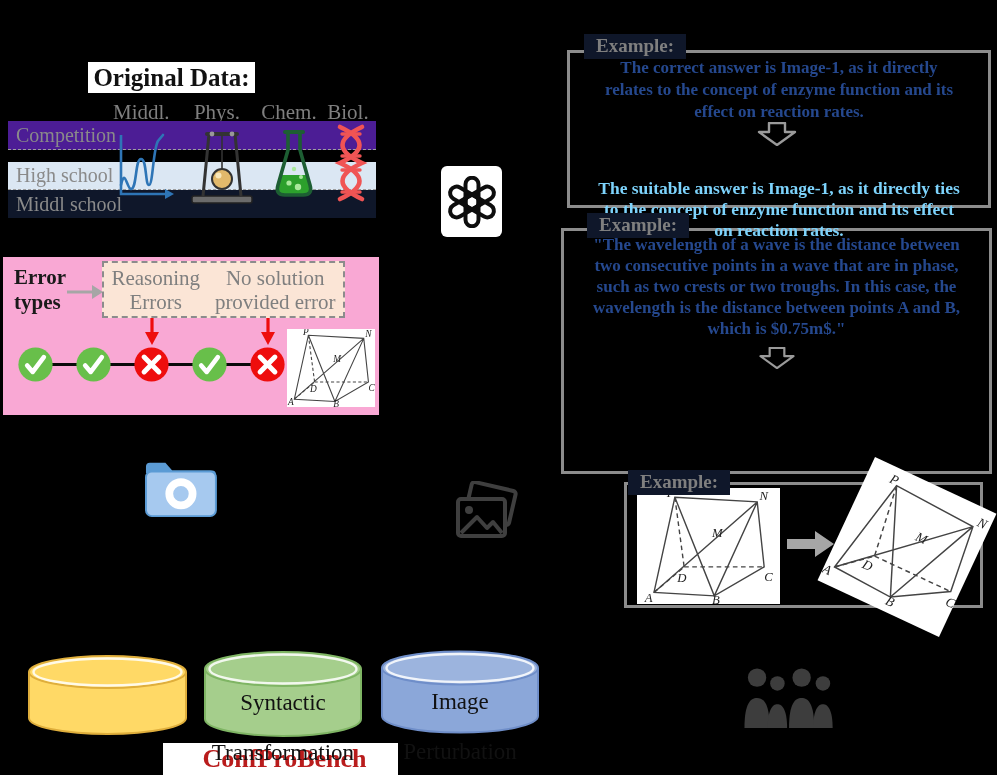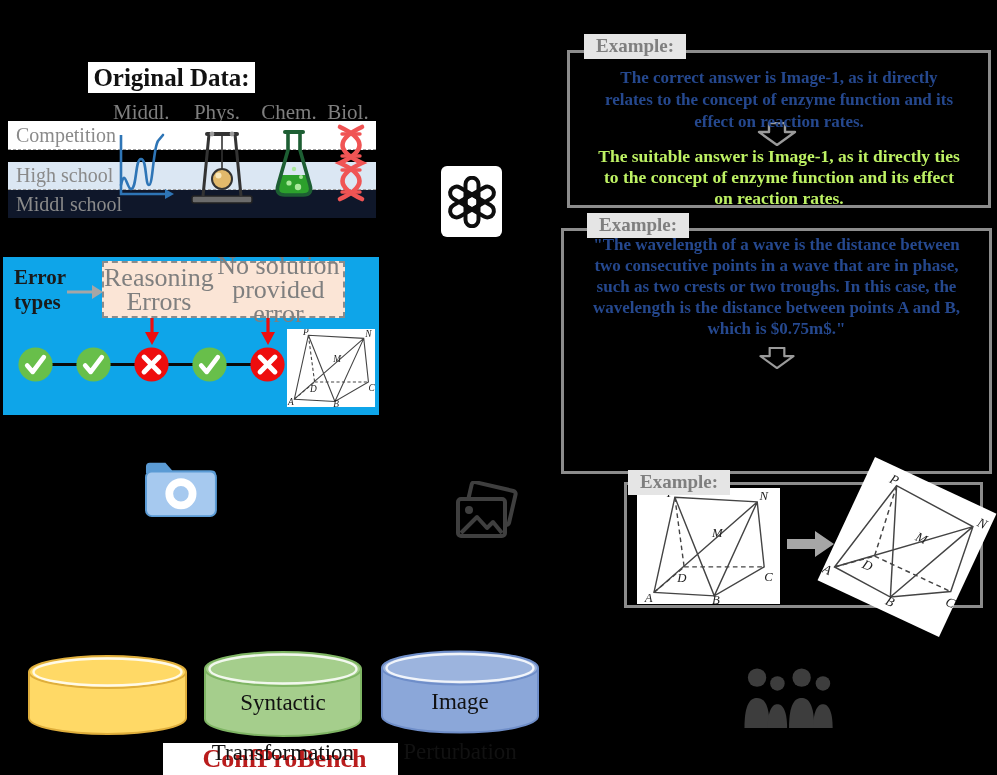--- a/index.html
+++ b/index.html
@@ -11,55 +11,55 @@
   .title-box{left:88px;top:62px;width:167px;height:31px;display:flex;align-items:center;justify-content:center;
              font-weight:bold;font-size:25px;color:#111;}
   
   .col-head{top:100px;height:22px;font-size:21px;color:#7f7f7f;text-align:center;}
   
   .data-table{left:8px;top:121px;width:368px;height:85px;}
   .trow{width:100%;height:28px;box-sizing:border-box;display:flex;align-items:center;
         padding-left:8px;font-size:20px;color:#8a8a8a;}
   .trow.sep{border-bottom:1.6px dashed #9f9f9f;}
   
-  .error-panel{left:3px;top:257px;width:376px;height:158px;background:#0ea5e9;}
+  .error-panel{left:3px;top:257px;width:376px;height:158px;background:#f9a8d4;}
   .error-label{left:11px;top:8px;font-weight:bold;font-size:21px;line-height:25px;color:#1a1a1a;white-space:pre-line;}
   .dash-box{left:99px;top:4px;width:243px;height:57px;background:#fbe5d6;border:2px dashed #8c8c8c;
             box-sizing:border-box;display:flex;align-items:center;justify-content:space-around;}
-  .dash-box .etype{font-size:26px;line-height:24px;color:#7f7f7f;text-align:center;white-space:pre-line;}
+  .dash-box .etype{font-size:21px;line-height:24px;color:#7f7f7f;text-align:center;white-space:pre-line;}
   .chain-line{left:30px;top:106px;width:236px;height:3px;background:#0a0a0a;}
   .step{width:37px;height:37px;top:89px;}
   .mini-geo{left:284px;top:72px;width:88px;height:78px;background:#fff;}
   
   .ex-border{border:3px solid #8c8c8c;box-sizing:border-box;}
-  .ex-label{background:#e5e5e5;color:#7f7f7f;font-weight:bold;font-size:19px;padding:1px 12px 2px 12px;z-index:3;}
+  .ex-label{background:#0f172a;color:#7f7f7f;font-weight:bold;font-size:19px;padding:1px 12px 2px 12px;z-index:3;}
   .ex-text{text-align:center;font-weight:bold;white-space:pre-line;z-index:2;}
   .dark-blue{color:#25488e;}
-  .light-blue{color:#bef264;}
+  .light-blue{color:#7dd3fc;margin-top:32px;}
   .fig-white{background:#fff;}
   
   .cyl-text{text-align:center;font-size:23px;line-height:25px;color:#111;white-space:pre-line;z-index:2;}
   .bench-box{left:163px;top:743px;width:227px;height:32px;display:flex;align-items:center;justify-content:center;
              font-weight:bold;font-size:26px;color:#b91c1c;padding-left:8px;}
   svg{display:block;}
 </style>
 </head>
 <body>
 
 <div id="stage">
 
   <div class="abs whitebox title-box">Original Data:</div>
 
   <div class="abs col-head" style="left:113px;width:54px;">Middl.</div>
   <div class="abs col-head" style="left:190px;width:54px;">Phys.</div>
   <div class="abs col-head" style="left:258px;width:62px;">Chem.</div>
   <div class="abs col-head" style="left:322px;width:52px;">Biol.</div>
 
   <div class="abs data-table">
-    <div class="trow sep" style="background:#ffffff;height:29px;">
+    <div class="trow sep" style="background:#4c1d95;height:29px;">
         <span>Competition</span>
       </div>
     <div class="trow sep" style="background:#dbe7f3;margin-top:12px;">
         <span>High school</span>
       </div>
     <div class="trow" style="background:#0f172a;">
         <span>Middl school</span>
       </div>
   </div>
 
@@ -181,21 +181,21 @@
     <g stroke="#3f3f3f" stroke-width="4" fill="none" stroke-linejoin="round">
       <rect x="16" y="5" width="45" height="35" rx="3" transform="rotate(13 38 22)"></rect>
       <rect x="6" y="18" width="47" height="37" rx="3" fill="#000"></rect>
       <circle cx="17" cy="29" r="4" fill="#3f3f3f" stroke="none"></circle>
       <path d="M9 52 L25 36 L35 47 L41 41 L50 52"></path>
     </g>
   </svg>
 
   <div class="abs ex-border" style="left:567px;top:50px;width:424px;height:158px;"></div>
   <div class="abs ex-label" style="left:584px;top:34px;">Example:</div>
-  <div class="abs ex-text dark-blue" style="left:570px;top:67px;width:418px;font-size:17px;line-height:22px;">The correct answer is Image-1, as it directly
+  <div class="abs ex-text dark-blue" style="left:570px;top:57px;width:418px;font-size:17px;line-height:22px;">The correct answer is Image-1, as it directly
 relates to the concept of enzyme function and its
 effect on reaction rates.</div>
   <svg class="abs" style="left:757px;top:122px;" width="40" height="24" viewBox="0 0 40 24">
     <path d="M12 1 H28 V10 H38 L20 23 L2 10 H12 Z" fill="none" stroke="#9a9a9a" stroke-width="2.4" stroke-linejoin="round"></path>
   </svg>
   <div class="abs ex-text light-blue" style="left:568px;top:146px;width:422px;font-size:17.5px;line-height:21px;">The suitable answer is Image-1, as it directly ties
 to the concept of enzyme function and its effect
 on reaction rates.</div>
 
   <div class="abs ex-border" style="left:561px;top:228px;width:431px;height:246px;"></div>

